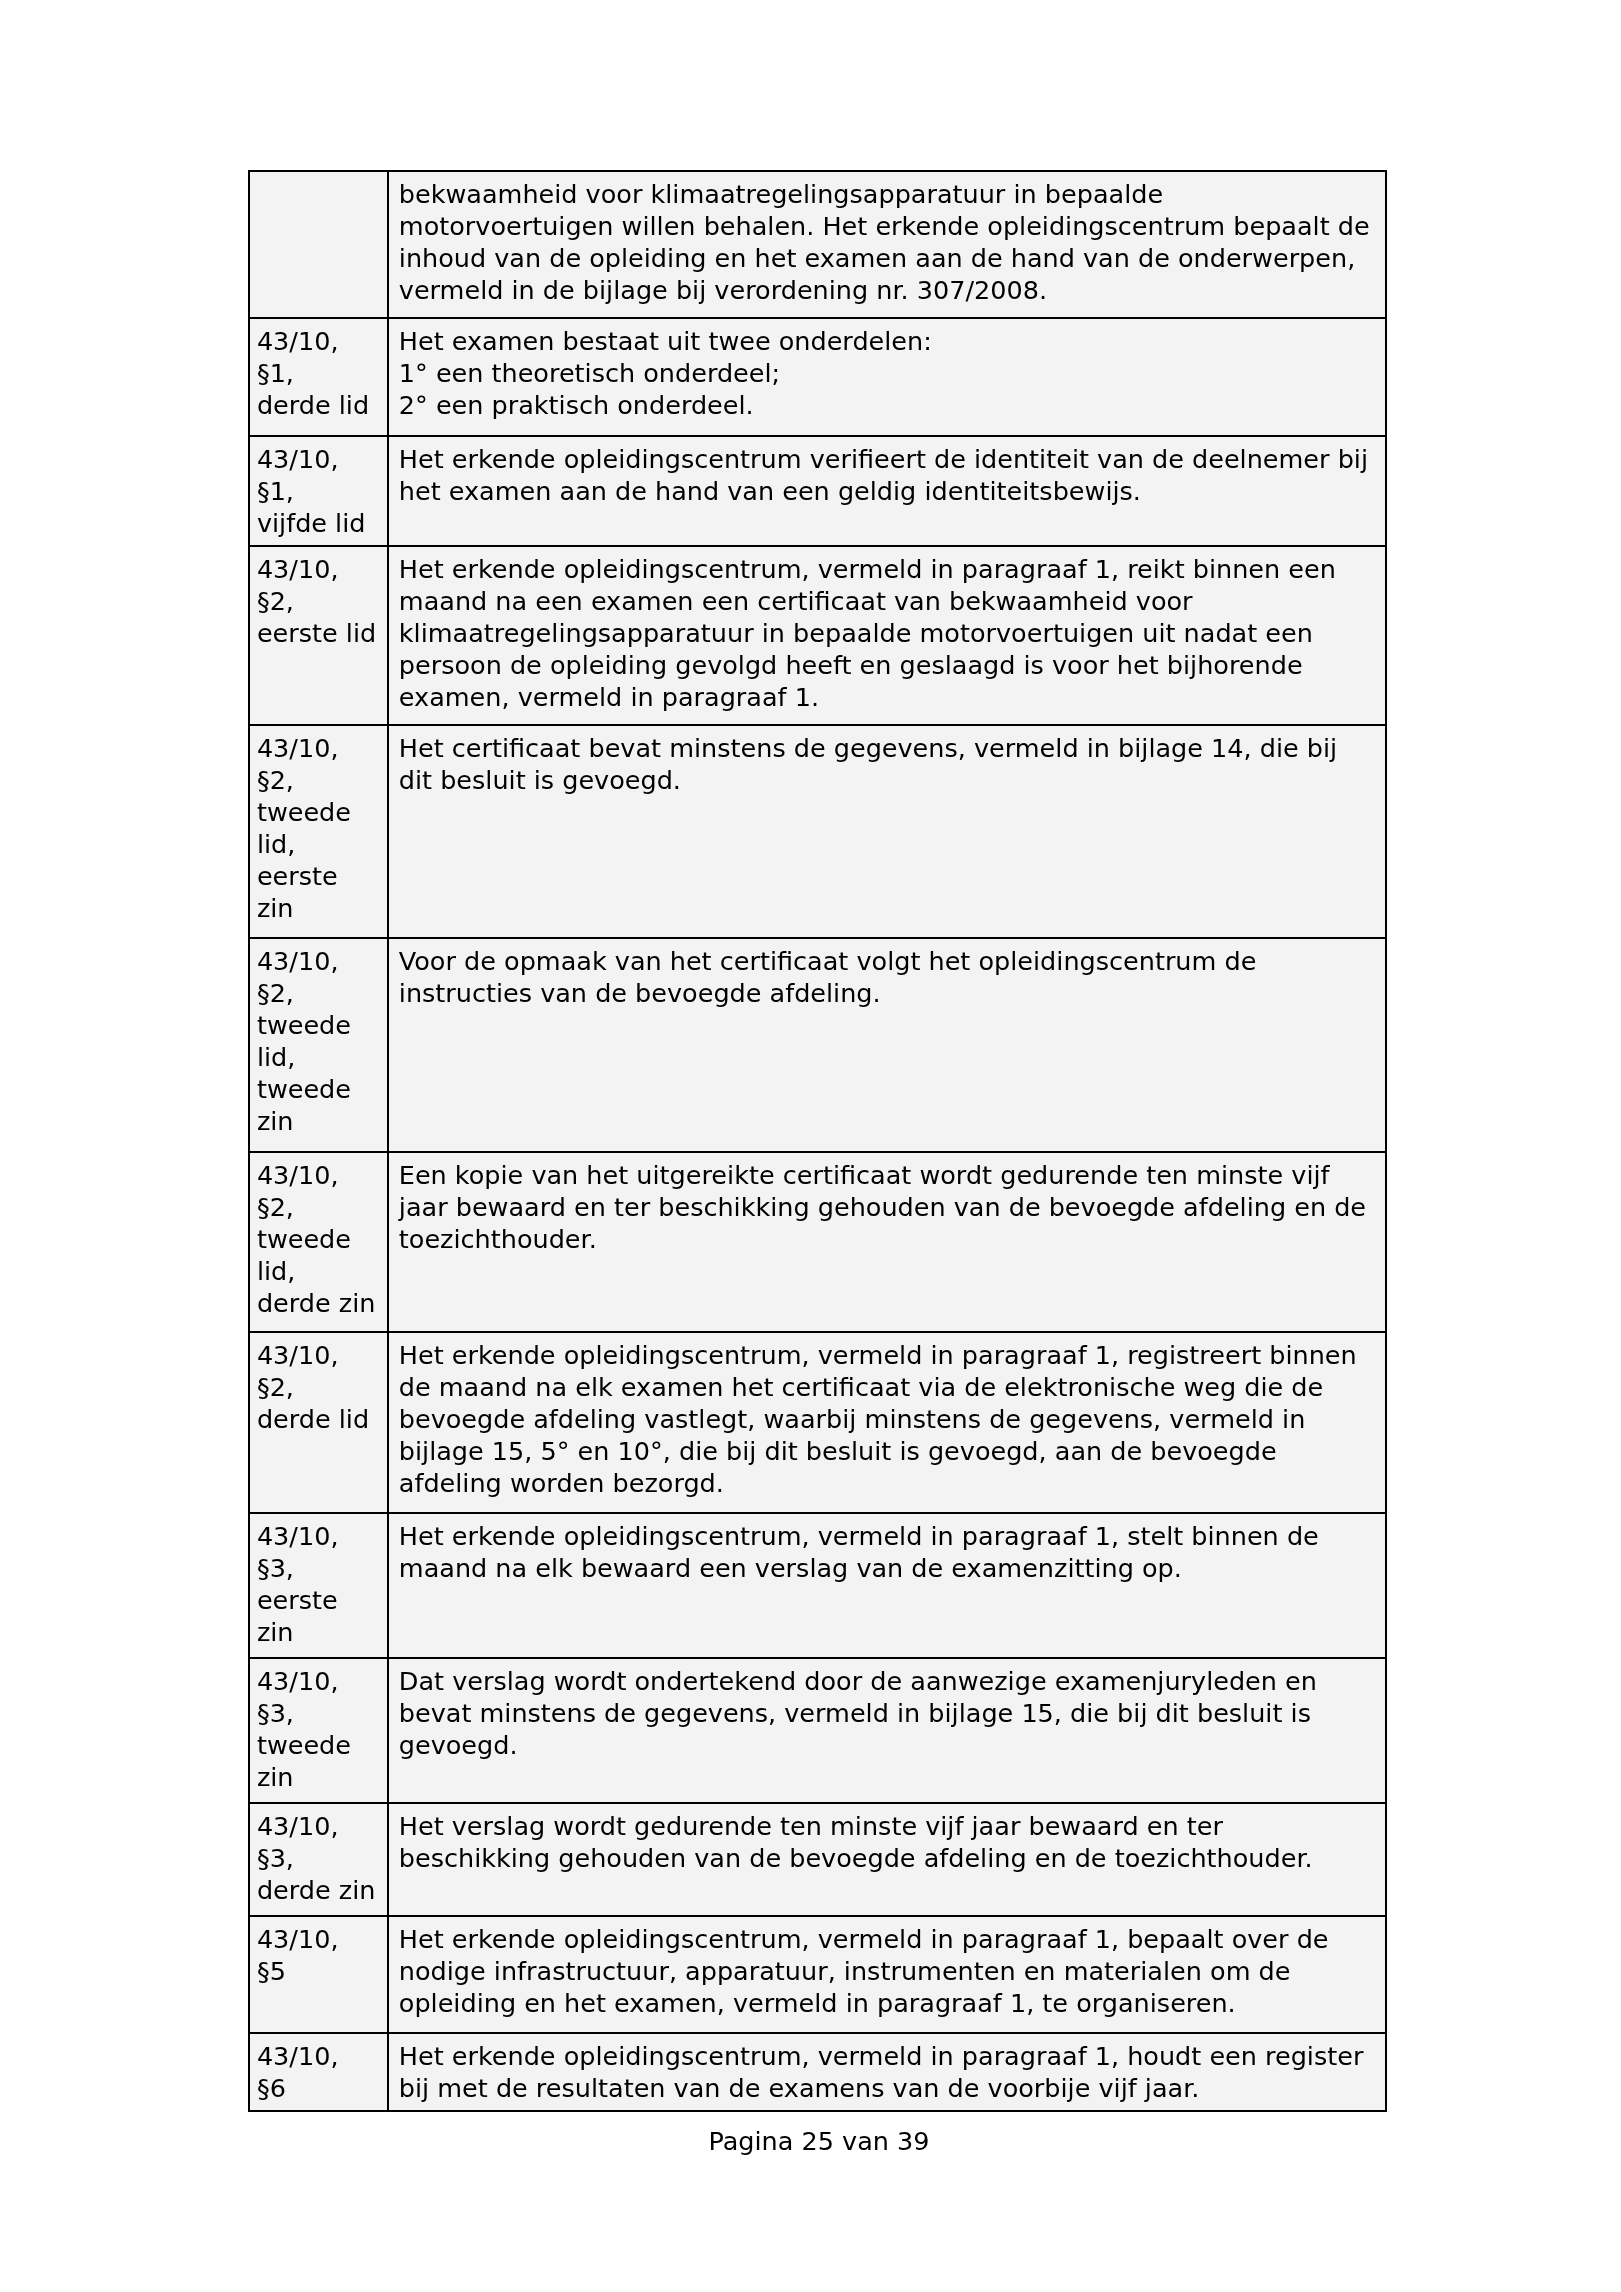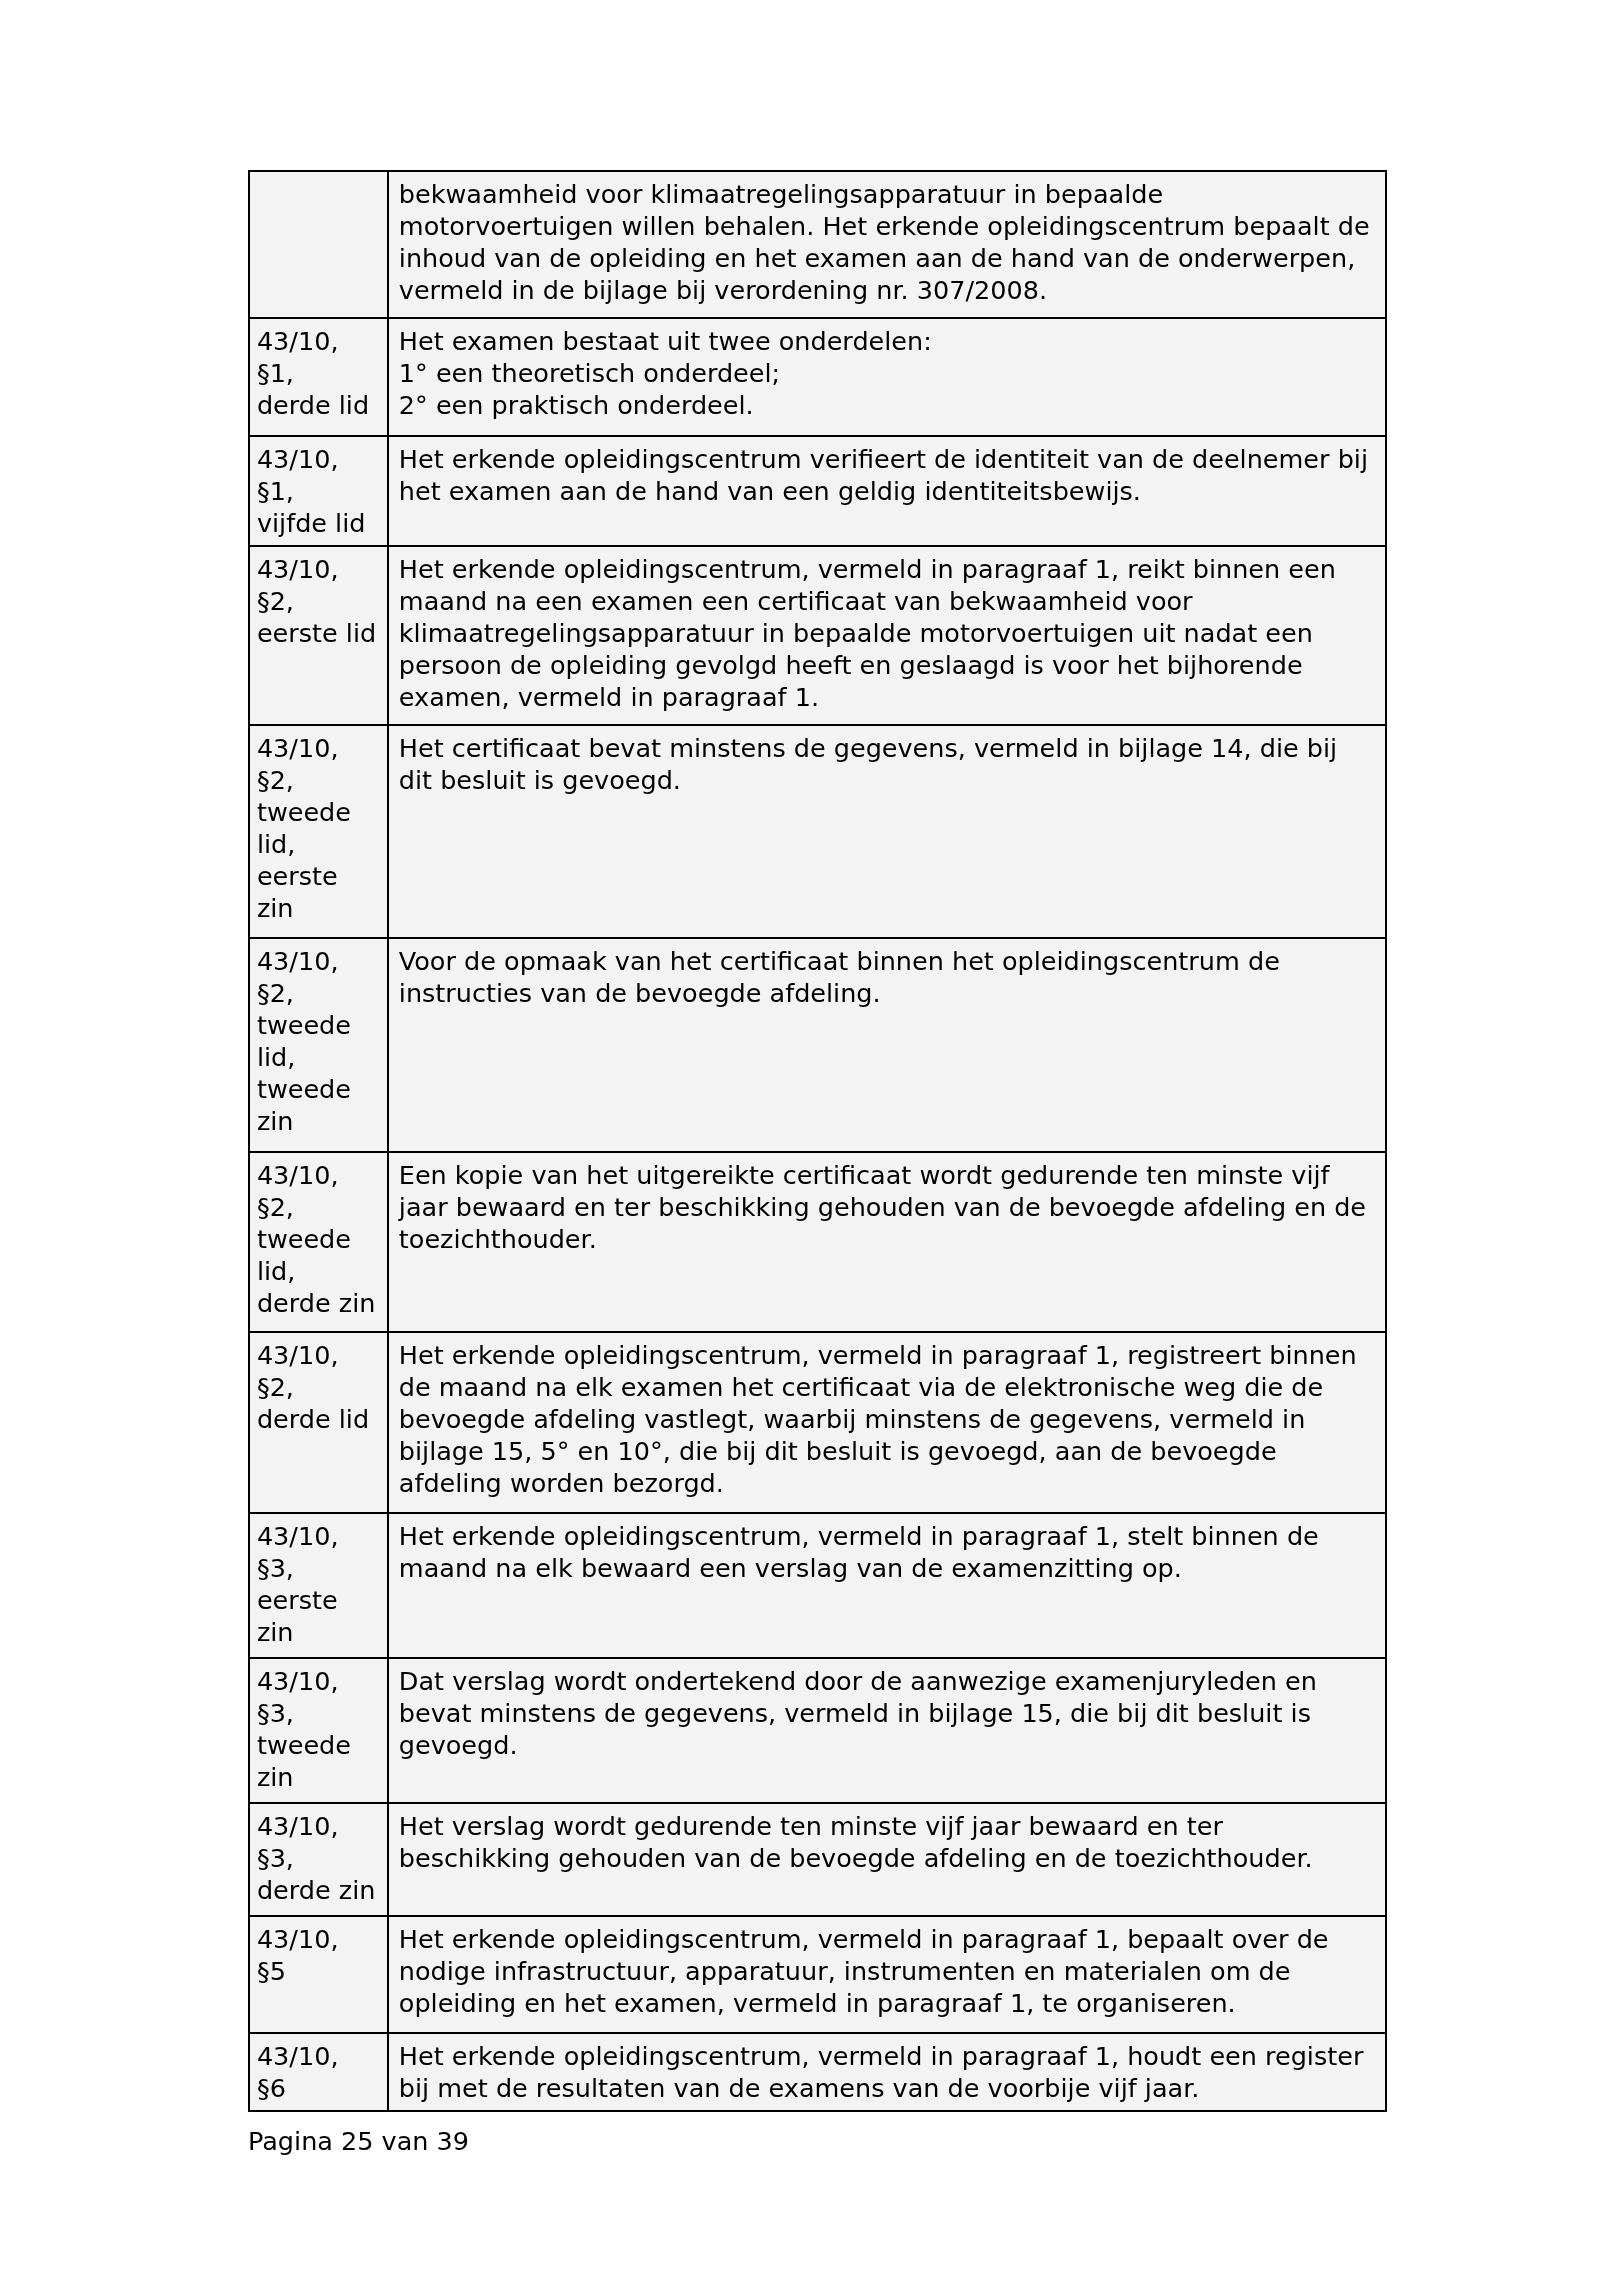--- a/index.html
+++ b/index.html
@@ -56,24 +56,24 @@
   tr.r6  { height: 214px; }
   tr.r7  { height: 180px; }
   tr.r8  { height: 181px; }
   tr.r9  { height: 145px; }
   tr.r10 { height: 145px; }
   tr.r11 { height: 113px; }
   tr.r12 { height: 117px; }
   tr.r13 { height: 78px; }
   .footer {
     position: absolute;
-    left: 248px;
+    left: 256px;
     top: 2125px;
     width: 1126px;
-    text-align: left;
+    text-align: center;
     color: var(--text);
     font-size: 25.5px;
     line-height: 32px;
   }
 </style>
 </head>
 <body>
 
 <div class="page">
 
@@ -112,21 +112,21 @@
 zin</td>
         <td class="txt">Het certificaat bevat minstens de gegevens, vermeld in bijlage 14, die bij dit besluit is gevoegd.</td>
       </tr>
       <tr class="r6">
         <td class="ref">43/10,
 §2,
 tweede
 lid,
 tweede
 zin</td>
-        <td class="txt">Voor de opmaak van het certificaat binnen het opleidingscentrum de instructies van de bevoegde afdeling.</td>
+        <td class="txt">Voor de opmaak van het certificaat volgt het opleidingscentrum de instructies van de bevoegde afdeling.</td>
       </tr>
       <tr class="r7">
         <td class="ref">43/10,
 §2,
 tweede
 lid,
 derde zin</td>
         <td class="txt">Een kopie van het uitgereikte certificaat wordt gedurende ten minste vijf jaar bewaard en ter beschikking gehouden van de bevoegde afdeling en de toezichthouder.</td>
       </tr>
       <tr class="r8">

